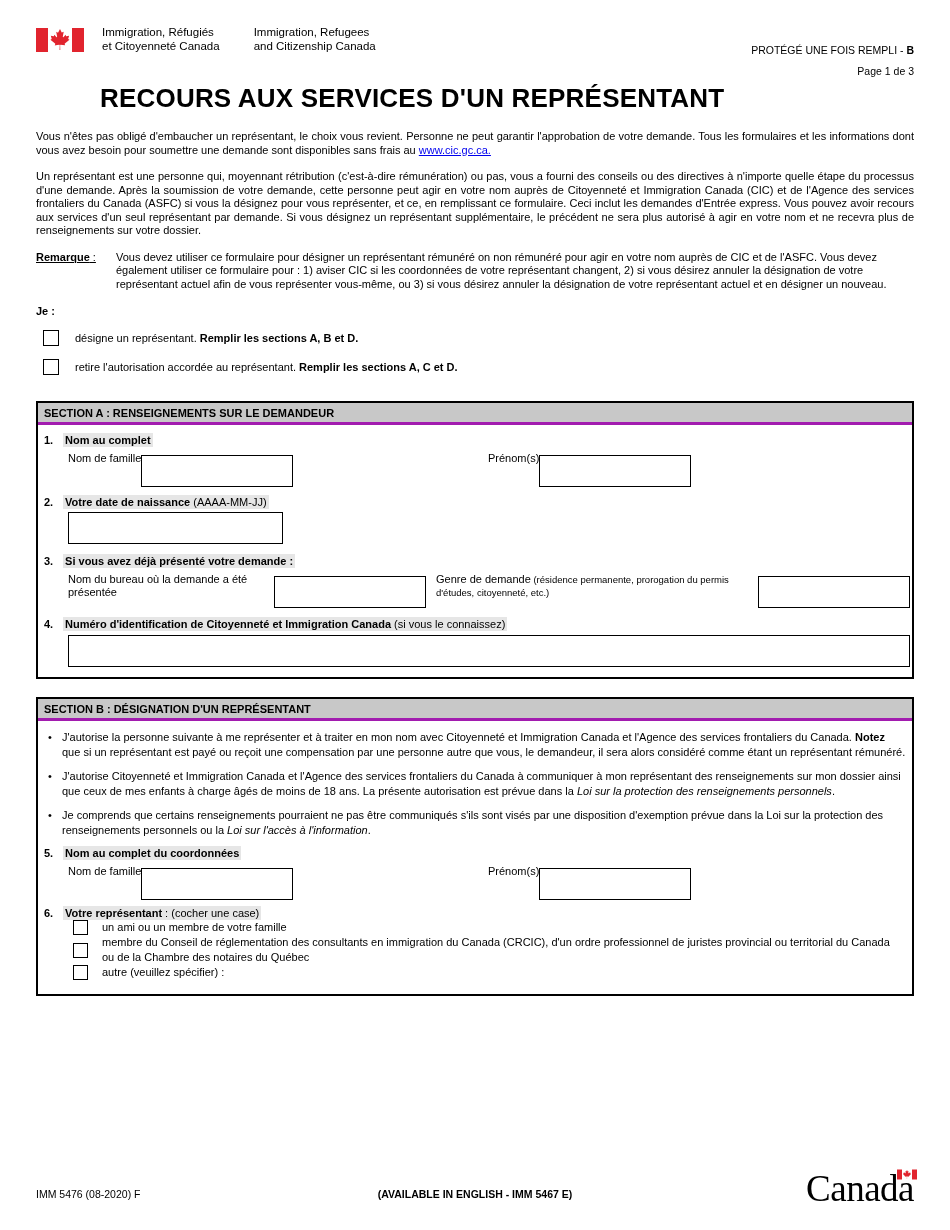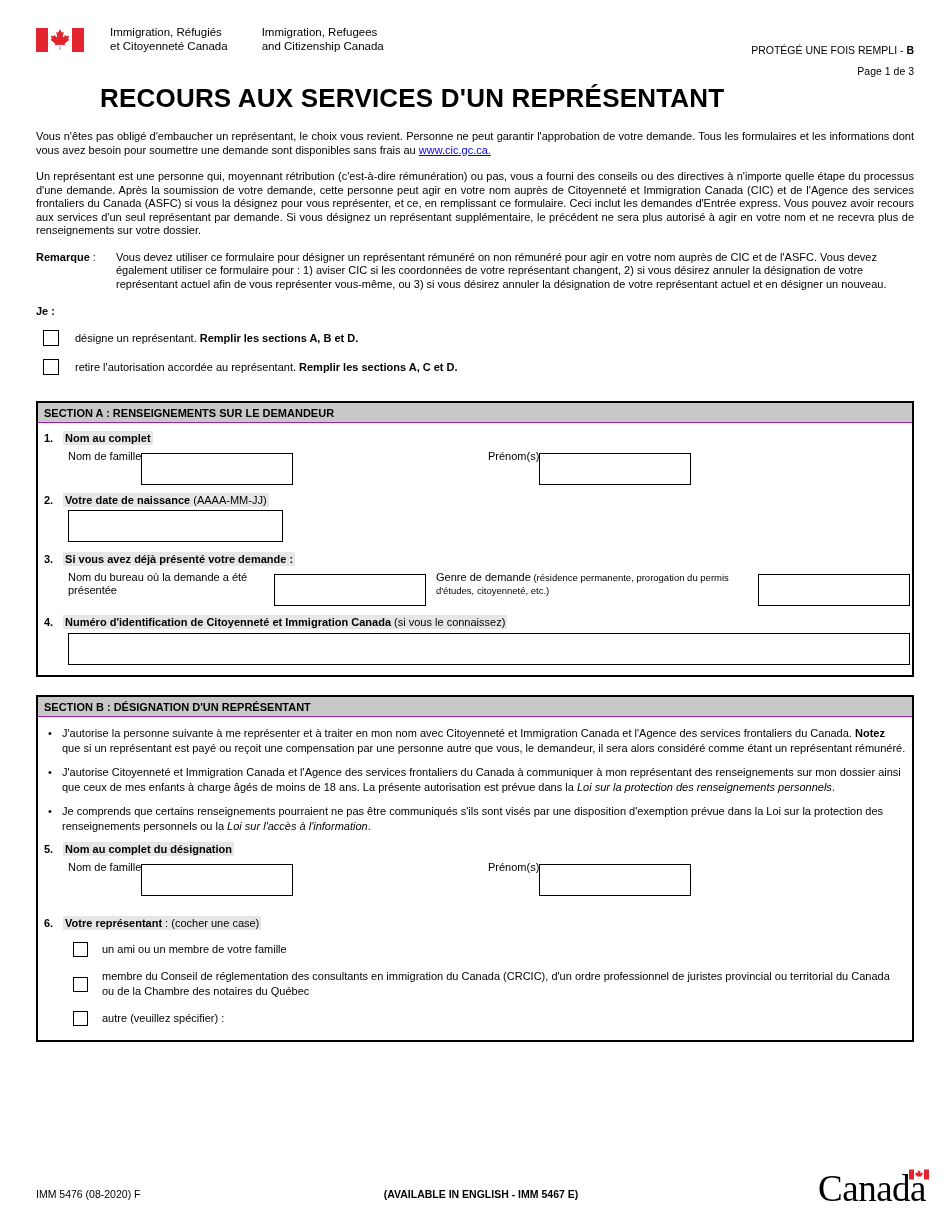--- a/index.html
+++ b/index.html
@@ -5,46 +5,46 @@
   * { box-sizing: border-box; margin: 0; padding: 0; }
   html,body { background:#fff; }
   body {
     width: 950px; height: 1230px; position: relative;
     font-family: "Liberation Sans", sans-serif; color:#000;
     font-size: 11px; overflow: hidden;
   }
   .page { padding: 0 36px; }
 
   
-  .hdr { display:flex; align-items:flex-start; padding-top:25px; position:relative;gap:8px; }
+  .hdr { display:flex; align-items:flex-start; padding-top:25px; position:relative; }
   .flag-sig { width:48px; height:26px; flex:0 0 auto; margin-top:2px; }
   .dept { display:flex; gap:34px; margin-left:18px; line-height:14px; font-size:11.5px; }
   .hdr-right { position:absolute; right:0; top:40px; text-align:right; font-size:10.5px; line-height:21px; }
   .title { font-size:26px; font-weight:bold; margin:30px 0 0 64px; letter-spacing:.2px; }
 
   
   .para { text-align:justify; line-height:13.5px; margin-top:13px; }
   .link { color:#0000EE; text-decoration:underline; cursor:pointer; }
   .remarque { display:flex; margin-top:13px; line-height:13.5px; }
-  .rem-label { flex:0 0 80px; }
+  .rem-label { flex:0 0 80px;text-decoration:underline; }
   .rem-body { flex:1; }
   .b { font-weight:bold; }
   .i { font-style:italic; }
 
   
   .je-label { font-weight:bold; margin-top:14px; }
   .cb-row { display:flex; align-items:center; margin-top:13px; }
   .cb { width:16px; height:16px; border:1.5px solid #000; background:#fff; flex:0 0 auto; cursor:pointer; }
   .cb-row .cb { margin-left:7px; }
   .cb-text { margin-left:16px; line-height:13px; }
 
   
   .section { border:2px solid #000; margin-top:14px; }
   .sec-a { margin-top:26px; }
-  .sec-hd { background:#C8C8C8; border-bottom:1px solid #a21caf; font-weight:bold; padding:4px 6px 3px 6px; font-size:11px; }
+  .sec-hd { background:#C8C8C8; border-bottom:3px solid #a21caf; font-weight:bold; padding:4px 6px 3px 6px; font-size:11px; }
   .q { padding:0 0 0 6px; }
   .q-label { margin-top:8px; line-height:14px; }
   .q-num { font-weight:bold; display:inline-block; min-width:16px; }
   .hl { background:#E6E6E6; font-weight:bold; padding:1px 2px; }
   .hl .norm { font-weight:normal; }
   .small { font-size:9.5px; font-weight:normal; }
   .sub-row { display:flex; gap:12px; padding:0 0 0 24px; margin-top:6px; }
   .sub-lab { line-height:13px; }
   .fld { border:1.5px solid #000; background:#fff; height:32px; font:inherit; padding:2px 4px; }
   .w-given { flex:1; }
@@ -54,27 +54,27 @@
   .col { display:flex; flex-direction:row; }
   .col .fld { margin-top:3px; }
   .pad-b { height:10px; }
 
   
   .bullets { margin:6px 6px 0 10px; }
   .bullet { display:flex; margin-top:9px; line-height:15px; }
   .dot { flex:0 0 14px; text-align:left; }
   .bullet-text { flex:1; }
   .opts { padding-left:29px; }
-  .opt { display:flex; align-items:center; margin-top:12px; }
+  .opt { display:flex; align-items:center; }
   .opt .cb { width:15px; height:15px; }
   .opt-text { margin-left:14px; line-height:15px; }
   .opt-wide { max-width:800px; }
 
   
-  .footer { position:absolute; left:36px; right:24px; bottom:22px; height:58px; }
+  .footer { position:absolute; left:36px; right:36px; bottom:22px; height:58px; }
   .f-num { position:absolute; left:0; bottom:8px; font-size:10.5px; }
   .f-avail { position:absolute; left:50%; transform:translateX(-50%); bottom:8px; font-weight:bold; font-size:10.5px; }
   .wordmark { position:absolute; right:0; bottom:2px; font-family:"Liberation Serif", serif; font-size:37px; line-height:34px; letter-spacing:-.5px; }
   .wm-flag { position:absolute; top:-3px; right:-3px; width:20px; height:11px; }
 </style>
 </head>
 <body>
 
 <div class="page">
 
@@ -185,35 +185,35 @@
         <span class="dot">•</span>
         <span class="bullet-text"><span>J'autorise Citoyenneté et Immigration Canada et l'Agence des services frontaliers du Canada à communiquer à mon représentant des renseignements sur mon dossier ainsi que ceux de mes enfants à charge âgés de moins de 18 ans. La présente autorisation est prévue dans la </span><span class="i">Loi sur la protection des renseignements personnels</span><span>.</span></span>
       </div>
       <div class="bullet">
         <span class="dot">•</span>
         <span class="bullet-text"><span>Je comprends que certains renseignements pourraient ne pas être communiqués s'ils sont visés par une disposition d'exemption prévue dans la Loi sur la protection des renseignements personnels ou la </span><span class="i">Loi sur l'accès à l'information</span><span>.</span></span>
       </div>
     </div>
 
     <div class="q">
-      <div class="q-label"><span class="q-num">5.</span> <span class="hl">Nom au complet du désignation</span></div>
+      <div class="q-label"><span class="q-num">5.</span> <span class="hl">Nom au complet du coordonnées</span></div>
       <div class="sub-row" style="margin-top:5px; padding-right:2px;">
         <div class="col" style="width:408px;">
           <span class="sub-lab">Nom de famille</span>
           <input class="fld" type="text" style="">
         </div>
         <div class="col w-given">
           <span class="sub-lab">Prénom(s)</span>
           <input class="fld" type="text" style="">
         </div>
       </div>
     </div>
 
     <div class="q">
-      <div class="q-label" style="margin-top:20px;"><span class="q-num">6.</span> <span class="hl"><span>Votre représentant</span><span class="norm"> : (cocher une case)</span></span></div>
+      <div class="q-label" style="margin-top:6px;"><span class="q-num">6.</span> <span class="hl"><span>Votre représentant</span><span class="norm"> : (cocher une case)</span></span></div>
       <div class="opts">
         <div class="opt">
           <span class="cb"></span>
           <span class="opt-text">un ami ou un membre de votre famille</span>
         </div>
         <div class="opt">
           <span class="cb"></span>
           <span class="opt-text opt-wide">membre du Conseil de réglementation des consultants en immigration du Canada (CRCIC), d'un ordre professionnel de juristes provincial ou territorial du Canada ou de la Chambre des notaires du Québec</span>
         </div>
         <div class="opt">

